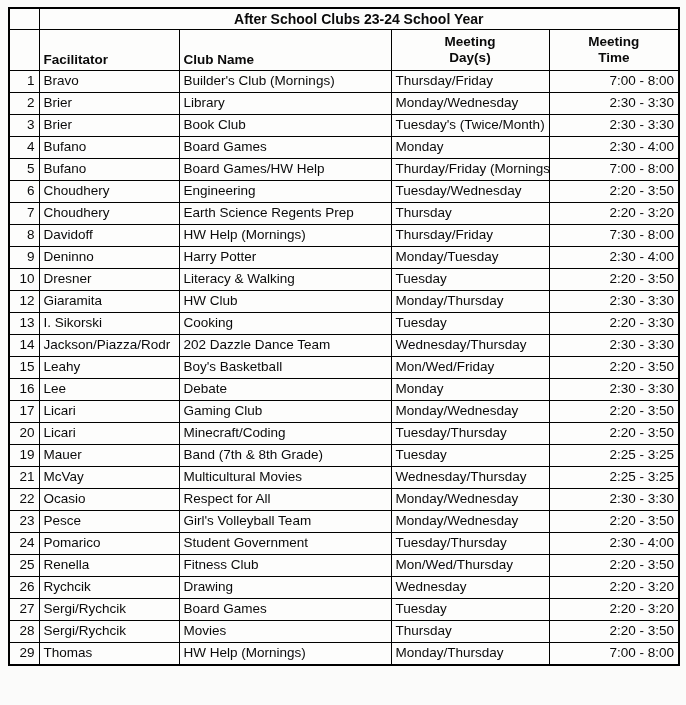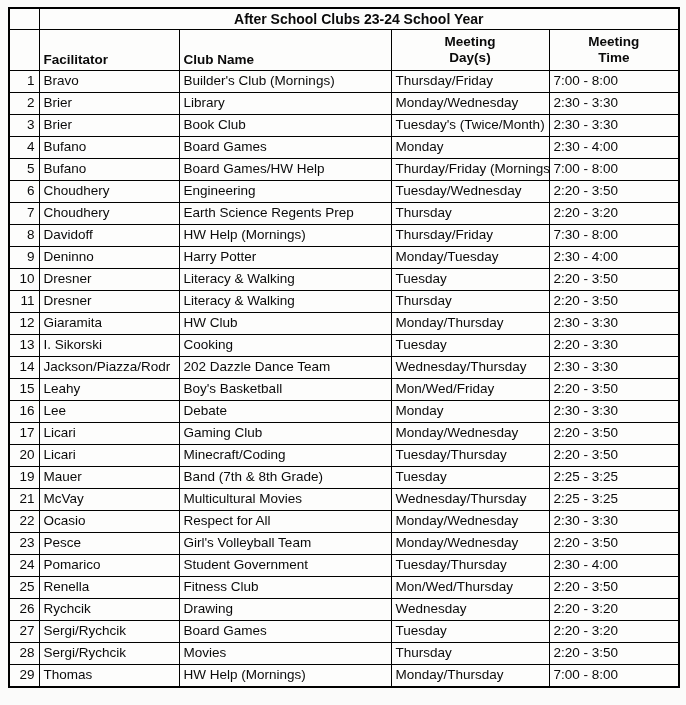--- a/index.html
+++ b/index.html
@@ -55,21 +55,21 @@
   tr.header-row th.center span {
     display: inline-block;
     width: 72px;
     text-align: center;
   }
   tbody td { height: 21px; }
   td.numcol, th.numcol {
     text-align: right;
     padding-right: 4px;
   }
-  td.timecol { text-align: left; margin-top: 40px; }
+  td.timecol { text-align: right; margin-top: 40px; }
 </style>
 </head>
 <body>
 
 <div class="page">
   <table class="clubs">
     <colgroup>
       <col class="c-num">
       <col class="c-fac">
       <col class="c-club">
@@ -163,27 +163,20 @@
   </tr>
 
   <tr>
     <td class="numcol">10</td>
     <td>Dresner</td>
     <td>Literacy &amp; Walking</td>
     <td>Tuesday</td>
     <td class="timecol">2:20 - 3:50</td>
   </tr>
 
-  <tr>
-    <td class="numcol">11</td>
-    <td>Dresner</td>
-    <td>Literacy &amp; Walking</td>
-    <td>Thursday</td>
-    <td class="timecol">2:20 - 3:50</td>
-  </tr>
 
   <tr>
     <td class="numcol">12</td>
     <td>Giaramita</td>
     <td>HW Club</td>
     <td>Monday/Thursday</td>
     <td class="timecol">2:30 - 3:30</td>
   </tr>
 
   <tr>

